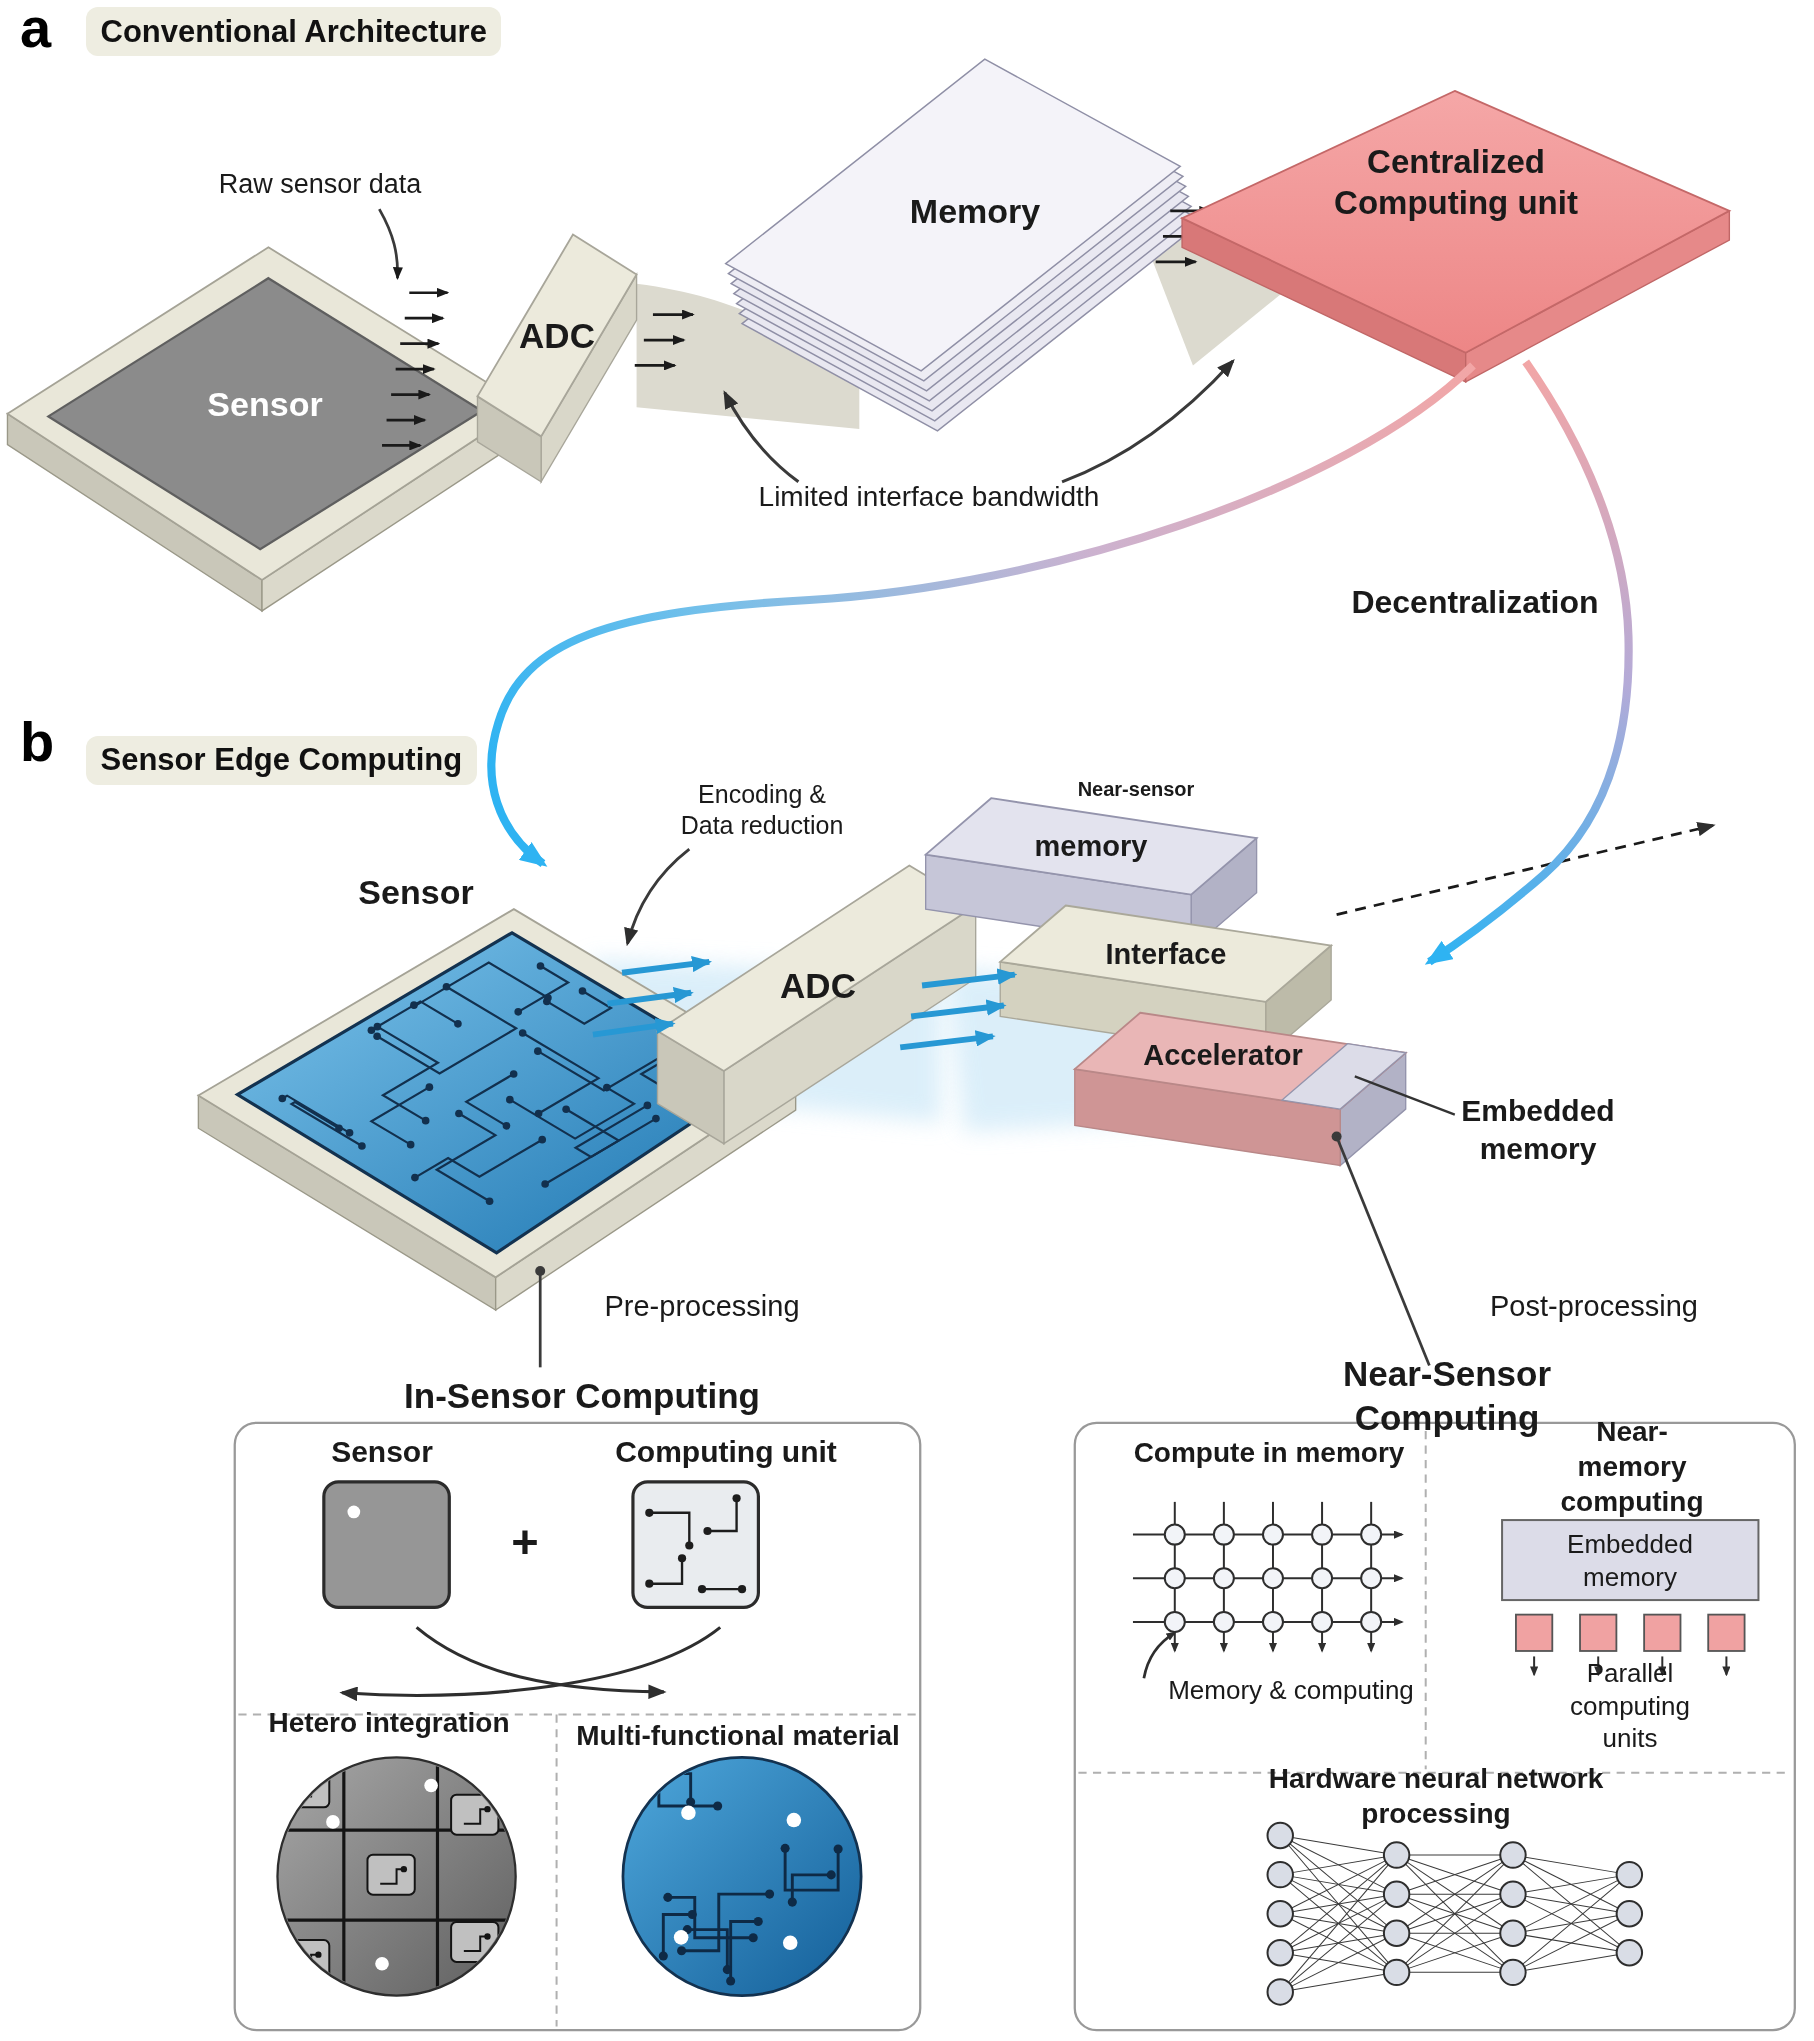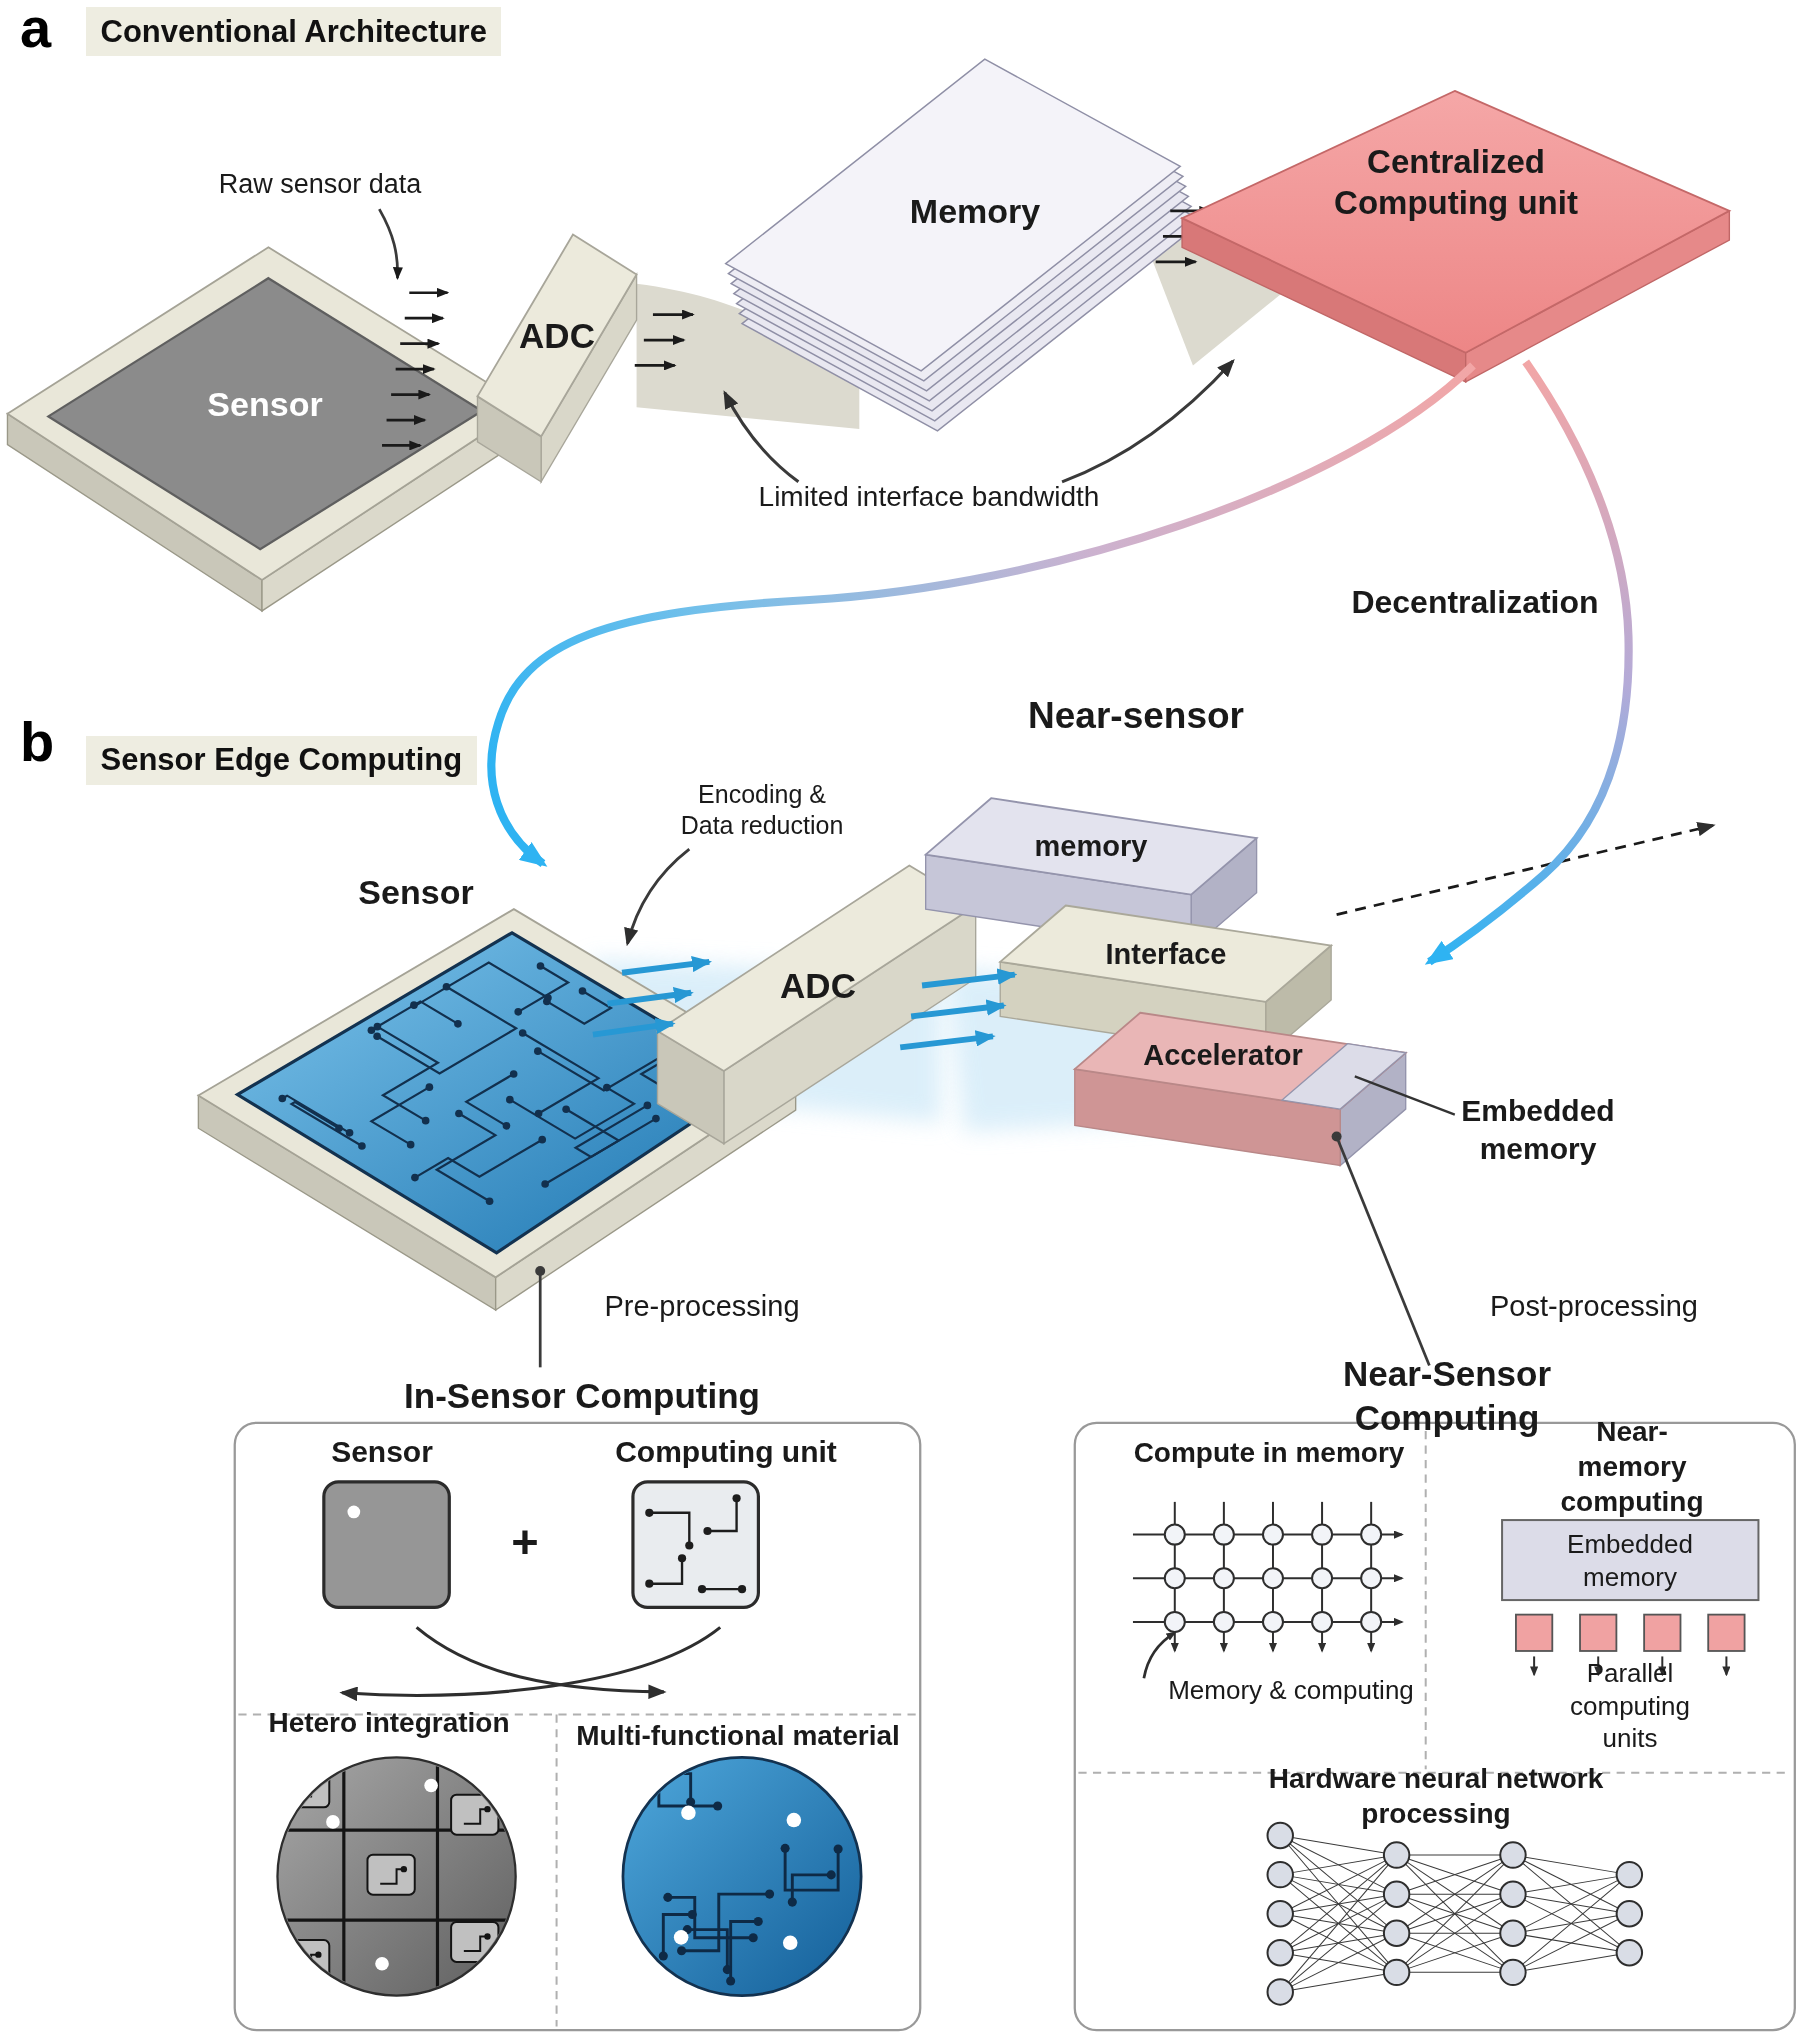--- a/index.html
+++ b/index.html
@@ -4,21 +4,21 @@
 <style>
   html,body{margin:0;padding:0;background:#fff;}
   .stage{position:relative;width:1815px;height:2041px;background:#fff;
          font-family:"Liberation Sans",sans-serif;overflow:hidden;}
   svg.layer{position:absolute;left:0;top:0;}
   .lbl{position:absolute;transform:translate(-50%,-50%);white-space:pre-line;
        text-align:center;color:#1a1a1a;line-height:1.25;}
   .b{font-weight:bold;}
   .plabel{position:absolute;font-weight:bold;font-size:56px;color:#000;}
   .ptitle{position:absolute;background:#eeede1;padding:6.4px 14.5px;font-weight:bold;
-          font-size:31px;color:#111;}
+          font-size:31px;color:#111;border-radius:12px;}
 </style>
 </head>
 <body>
 
 <div class="stage">
 
 <svg class="layer" width="1815" height="2041" viewBox="0 0 1996 2245">
 <defs>
   <marker id="mS" viewBox="0 0 14 11" markerWidth="14" markerHeight="11" refX="12" refY="5.5" orient="auto" markerUnits="userSpaceOnUse">
           <path d="M0,0 L14,5.5 L0,11 Z" fill="#1a1a1a"></path>
@@ -475,21 +475,21 @@
 <div class="lbl b" style="left:975px;top:211px;font-size:34px">Memory</div>
 <div class="lbl b" style="left:1456px;top:182px;font-size:33px">Centralized
 Computing unit</div>
 <div class="lbl" style="left:929px;top:496px;font-size:28px">Limited interface bandwidth</div>
 <div class="lbl b" style="left:1475px;top:602px;font-size:32px">Decentralization</div>
 
 <div class="plabel" style="left:20px;top:709px">b</div>
 <div class="ptitle" style="left:86px;top:736px">Sensor Edge Computing</div>
 <div class="lbl" style="left:762px;top:810px;font-size:25px">Encoding &amp;
 Data reduction</div>
-<div class="lbl b" style="left:1136px;top:716px;font-size:37px">Near-sensor</div>
+<div class="lbl b" style="left:1136px;top:789px;font-size:20px">Near-sensor</div>
 <div class="lbl b" style="left:416px;top:892px;font-size:34px">Sensor</div>
 <div class="lbl b" style="left:818px;top:986px;font-size:35px">ADC</div>
 <div class="lbl b" style="left:1091px;top:846px;font-size:29px">memory</div>
 <div class="lbl b" style="left:1166px;top:954px;font-size:29px">Interface</div>
 <div class="lbl b" style="left:1223px;top:1055px;font-size:29px">Accelerator</div>
 <div class="lbl b" style="left:1538px;top:1129px;font-size:30px">Embedded
 memory</div>
 <div class="lbl" style="left:702px;top:1306px;font-size:29px">Pre-processing</div>
 <div class="lbl" style="left:1594px;top:1306px;font-size:29px">Post-processing</div>
 

